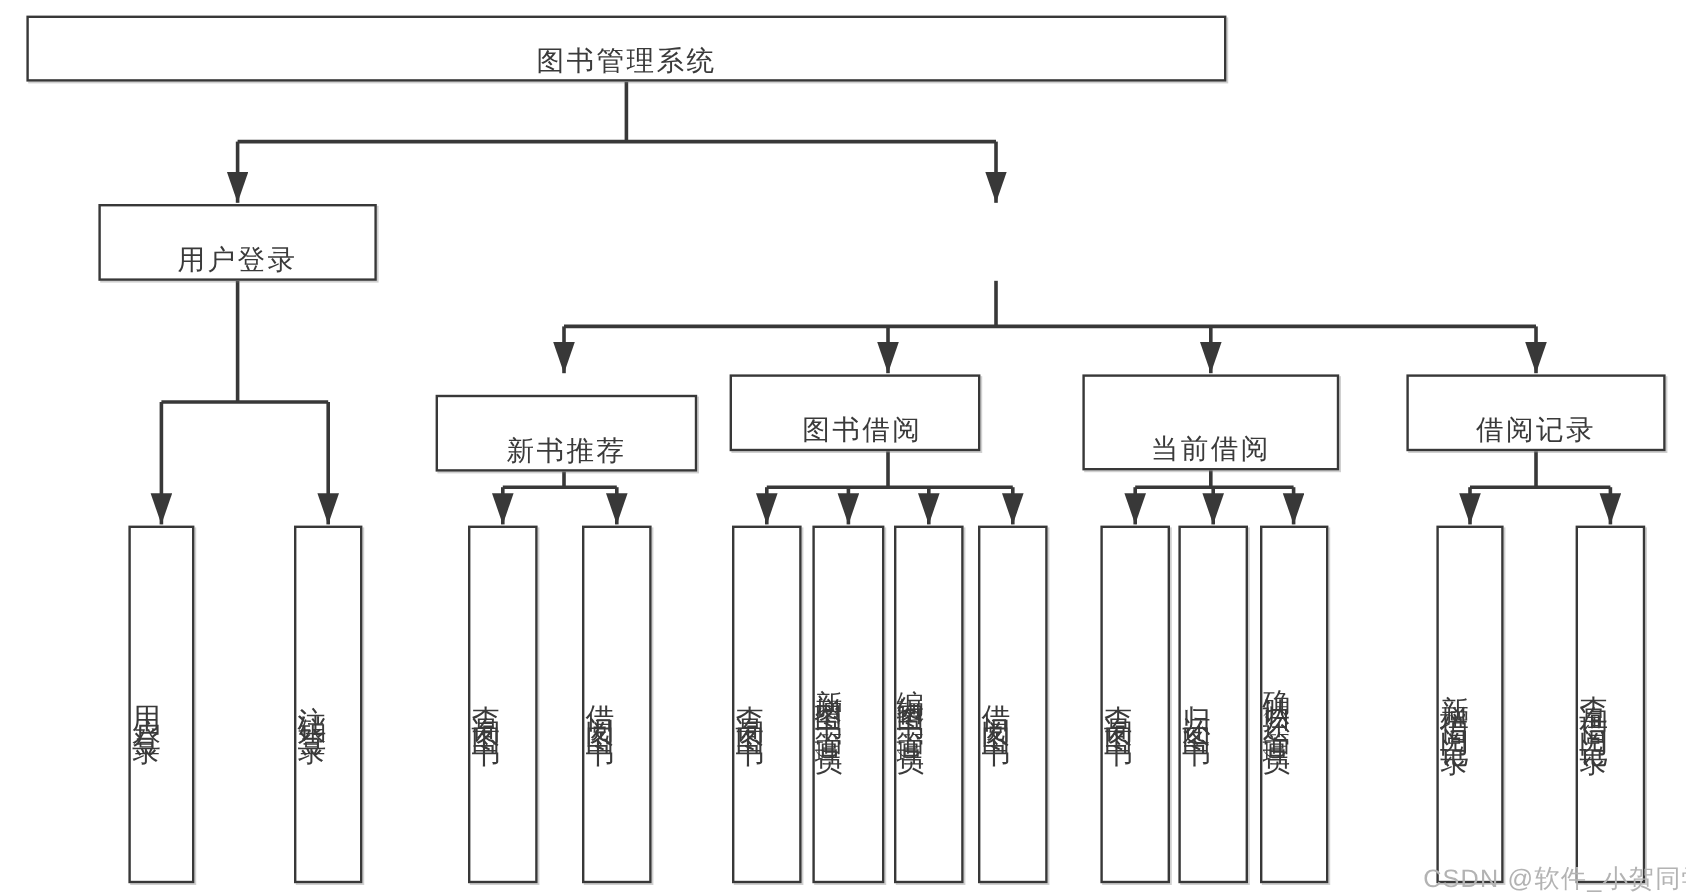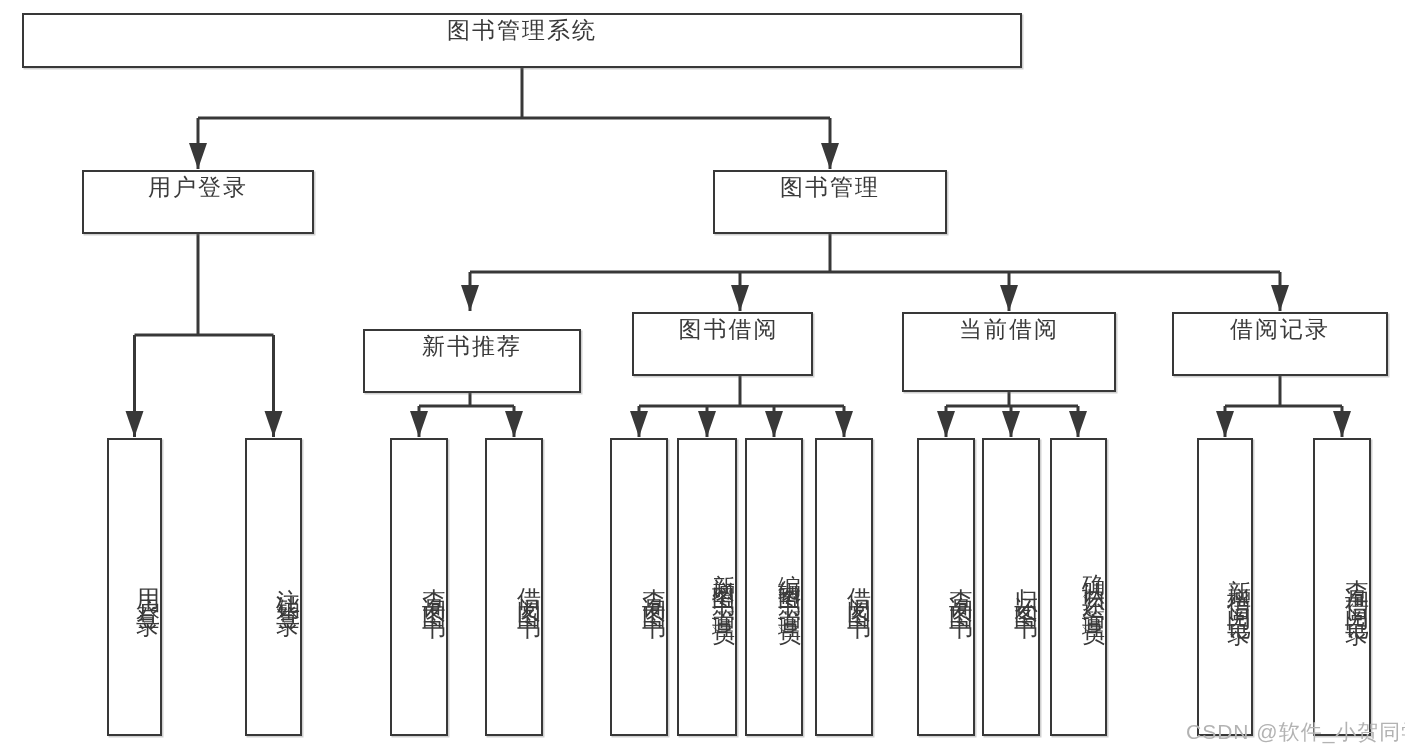--- a/index.html
+++ b/index.html
@@ -16,21 +16,21 @@
     background:var(--background);
     overflow:hidden;
   }
   #wires{position:absolute;left:0;top:0;color:var(--line);}
   .box{
     position:absolute;
     box-sizing:border-box;
     border:2.5px solid var(--line);
     background:#ffffff;
     color:var(--text);
-    display:flex;align-items:flex-start;justify-content:center;
+    display:flex;align-items:flex-end;justify-content:center;
     box-shadow:1.5px 1.5px 0 rgba(120,120,120,.35);
   }
   .h{font-size:23px;letter-spacing:2px;white-space:nowrap;}
   .v{
     writing-mode:vertical-rl;
     font-size:24px;
     letter-spacing:9px;
     line-height:1;
   }
   .v.tight{letter-spacing:7px;font-size:23px;}
@@ -113,28 +113,25 @@
     </g>
   </svg>
 
   <div class="box h" style="left:22px;top:13px;width:1000px;height:55px;">
     <span>图书管理系统</span>
   </div>
 
   <div class="box h" style="left:82px;top:170px;width:232px;height:64px;">
     <span>用户登录</span>
   </div>
-  <div class="box h" style="left:713px;top:170px;width:234px;height:64px;">
-    <span>图书管理</span>
-  </div>
 
   <div class="box h" style="left:363px;top:312px;width:218px;height:64px;margin-top:17px;">
     <span>新书推荐</span>
   </div>
-  <div class="box h" style="left:632px;top:312px;width:181px;height:64px;padding-left:12px;">
+  <div class="box h" style="left:608px;top:312px;width:209px;height:64px;padding-left:12px;">
     <span>图书借阅</span>
   </div>
   <div class="box h" style="left:902px;top:312px;width:214px;height:80px;">
     <span>当前借阅</span>
   </div>
   <div class="box h" style="left:1172px;top:312px;width:216px;height:64px;">
     <span>借阅记录</span>
   </div>
 
   <div class="box v" style="left:107px;top:438px;width:55px;height:298px;">

